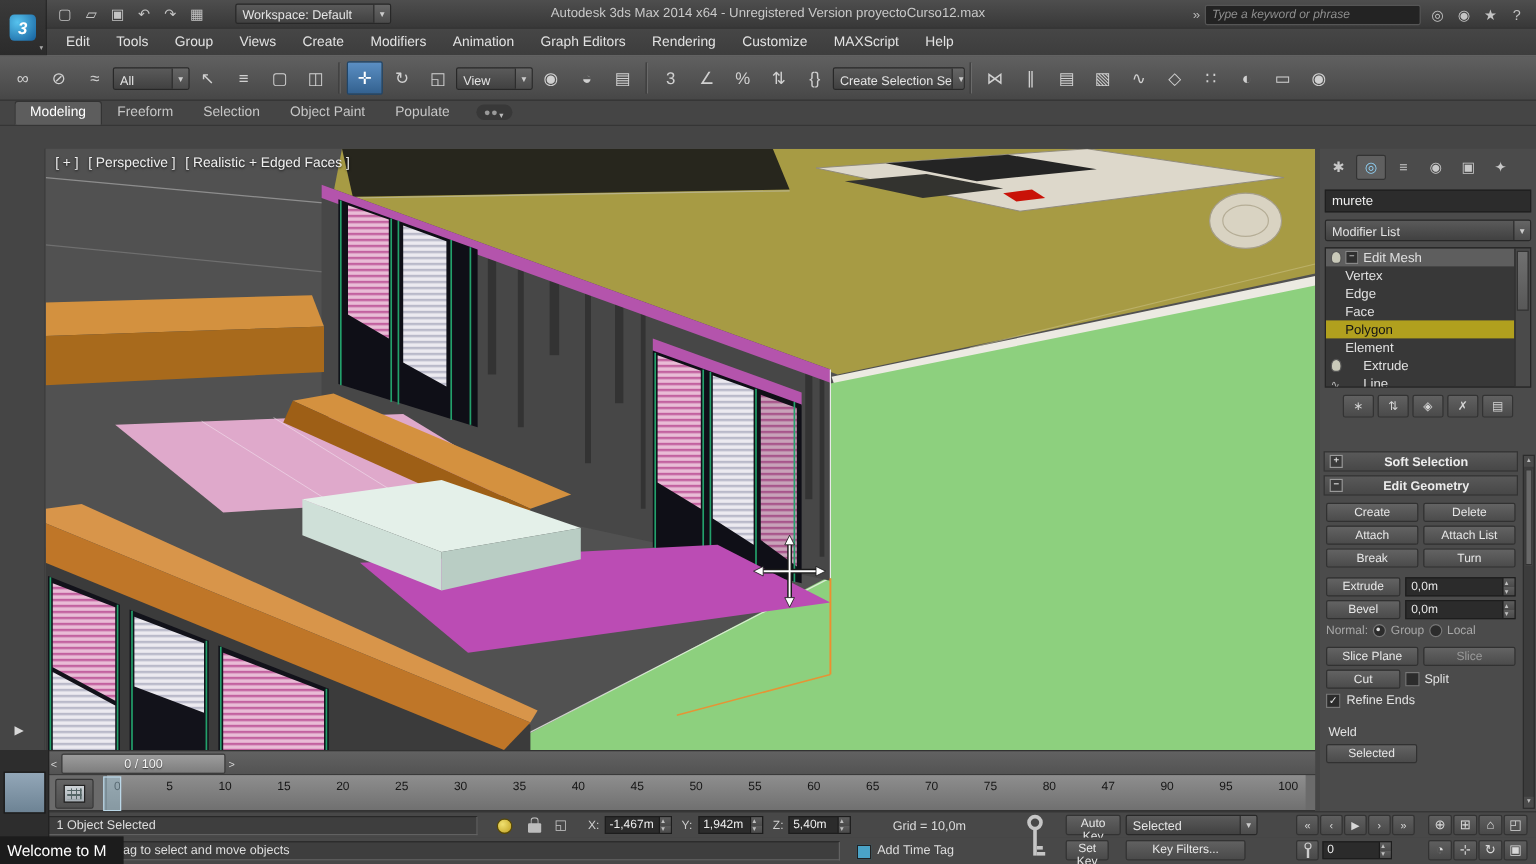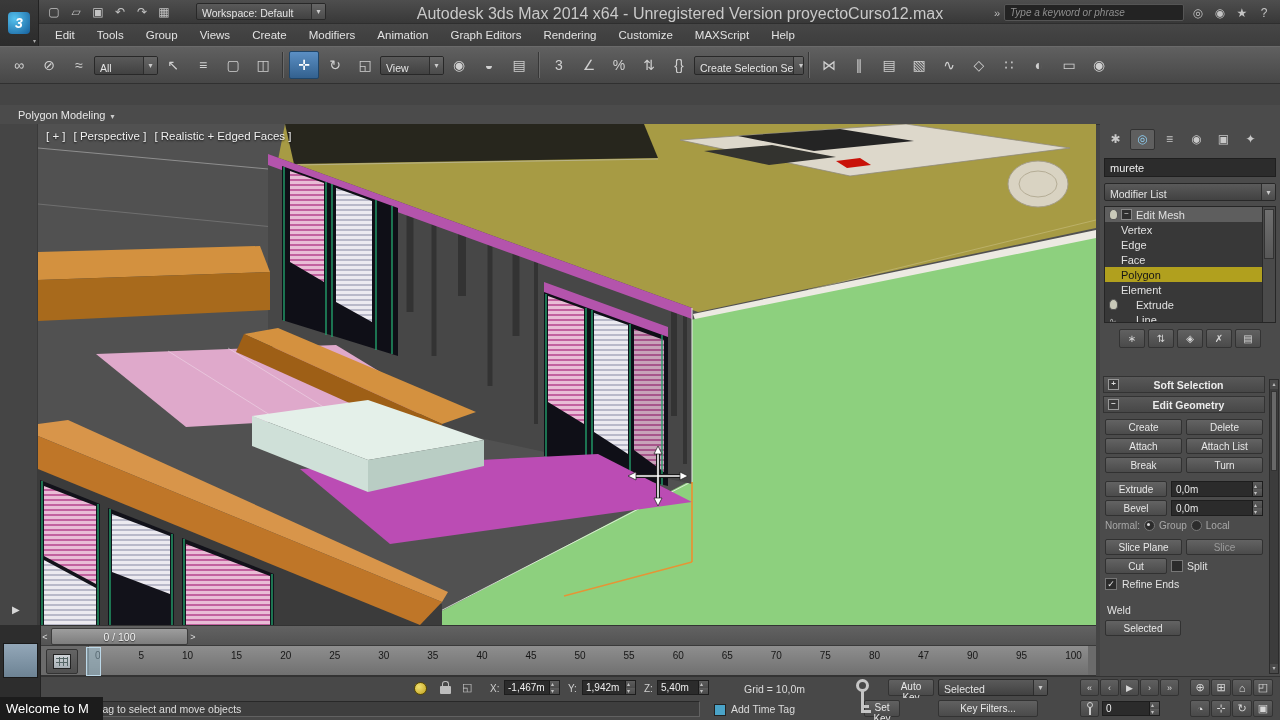--- a/index.html
+++ b/index.html
@@ -23,21 +23,21 @@
     color:#c4c4c4;font-size:12px;border-radius:2px;}
   .dd{display:flex;align-items:flex-end;background:linear-gradient(#5a5a5a,#414141);
     border:1px solid #282828;border-radius:2px;color:#e4e4e4;font-size:10.5px;
     padding-left:5px;box-sizing:border-box;height:19px;white-space:nowrap;overflow:hidden;}
   .dd .caret{margin-left:auto;align-self:stretch;width:13px;border-left:1px solid #2d2d2d;flex:none;
     display:flex;align-items:center;justify-content:center;color:#ccc;
     background:linear-gradient(#666,#4b4b4b);}
   .dd .caret::before{content:"▾";font-size:8px;}
   .workspace-dd{position:absolute;left:196px;top:3px;width:130px;height:17px;}
   .title-text{position:absolute;left:50%;top:5px;transform:translateX(-50%);
-    font-size:16px;color:#c9c9c9;white-space:nowrap;margin-left:40px;}
+    font-size:11px;color:#c9c9c9;white-space:nowrap;}
   .tb-right{position:absolute;right:6px;top:3px;display:flex;align-items:center;gap:4px;}
   .overflow{color:#bbb;font-size:11px;}
   .search-input{width:168px;height:15px;background:#232323;border:1px solid #555;border-radius:2px;
     color:#bbb;font-style:italic;font-size:10px;padding:0 5px;outline:none;font-family:inherit;}
   .search-input::placeholder{color:#8f8f8f;}
   .ticon-list{display:flex;gap:2px;}
 
   
   .menubar{position:absolute;left:38px;top:24px;width:1242px;height:22px;display:flex;
     align-items:center;padding-left:6px;box-sizing:border-box;
@@ -344,25 +344,34 @@
         <span class="tbtn">▧</span>
         <span class="tbtn">∿</span>
         <span class="tbtn">◇</span>
         <span class="tbtn">∷</span>
         <span class="tbtn">◐</span>
         <span class="tbtn">▭</span>
         <span class="tbtn">◉</span>
       </span>
   </div>
 
-  <div class="ribbon-strip">
-    <span class="strip-label">
-      <span>Polygon Modeling</span>
-      <span class="scaret"></span>
-    </span>
+  <div class="ribbon">
+    <span class="rtabs">
+
+    <span class="rtab active">Modeling</span>
+        <span class="rtab">Freeform</span>
+        <span class="rtab">Selection</span>
+        <span class="rtab">Object Paint</span>
+        <span class="rtab">Populate</span>
+      </span>
+    <span class="rpill">
+        <i></i>
+        <i></i>
+        <span class="pcaret"></span>
+      </span>
   </div>
 
   <div class="left-strip">
     <span class="play-arrow"></span>
   </div>
 
   <div class="viewport">
     <svg viewBox="0 0 1058 501" preserveAspectRatio="none">
       <defs>
         <pattern id="pinkBlind" width="6" height="5" patternUnits="userSpaceOnUse">
@@ -676,20 +685,23 @@
         <span class="tick">80</span>
         <span class="tick">47</span>
         <span class="tick">90</span>
         <span class="tick">95</span>
         <span class="tick">100</span>
       </div>
     <div class="frame-marker"></div>
   </div>
 
   <div class="statusbar">
+    <div class="sunken" style="left:40px;top:3px;width:358px;height:16px;">
+      <span>1 Object Selected</span>
+    </div>
     <span class="iso"></span>
     <span class="lock"></span>
     <span class="absoff"></span>
     <span class="coord-label" style="left:490px;">X:</span>
     <div class="coord-field" style="left:504px;width:56px;">
       <span class="cv">-1,467m</span>
       <span class="spinner">
           <i class="up"></i>
           <i class="dn"></i>
         </span>
@@ -732,21 +744,21 @@
         <span class="navbtn">◰</span>
       </div>
   </div>
 
   <div class="promptbar">
     <div class="sunken" style="left:40px;top:3px;width:660px;height:16px;">
       <span>Click and drag to select and move objects</span>
     </div>
     <span class="att-icon"></span>
     <span class="att-text">Add Time Tag</span>
-    <button class="gbtn" style="left:864px;width:36px;">Set Key</button>
+    <button class="gbtn" style="left:888px;width:36px;">Set Key</button>
     <button class="gbtn" style="left:938px;width:100px;">Key Filters...</button>
     <span class="pbtn" style="position:absolute;left:1080px;top:2px;">
       <span class="minikey"></span>
     </span>
     <div class="coord-field" style="left:1102px;top:3px;width:58px;">
       <span class="cv">0</span>
       <span class="spinner">
           <i class="up"></i>
           <i class="dn"></i>
         </span>

